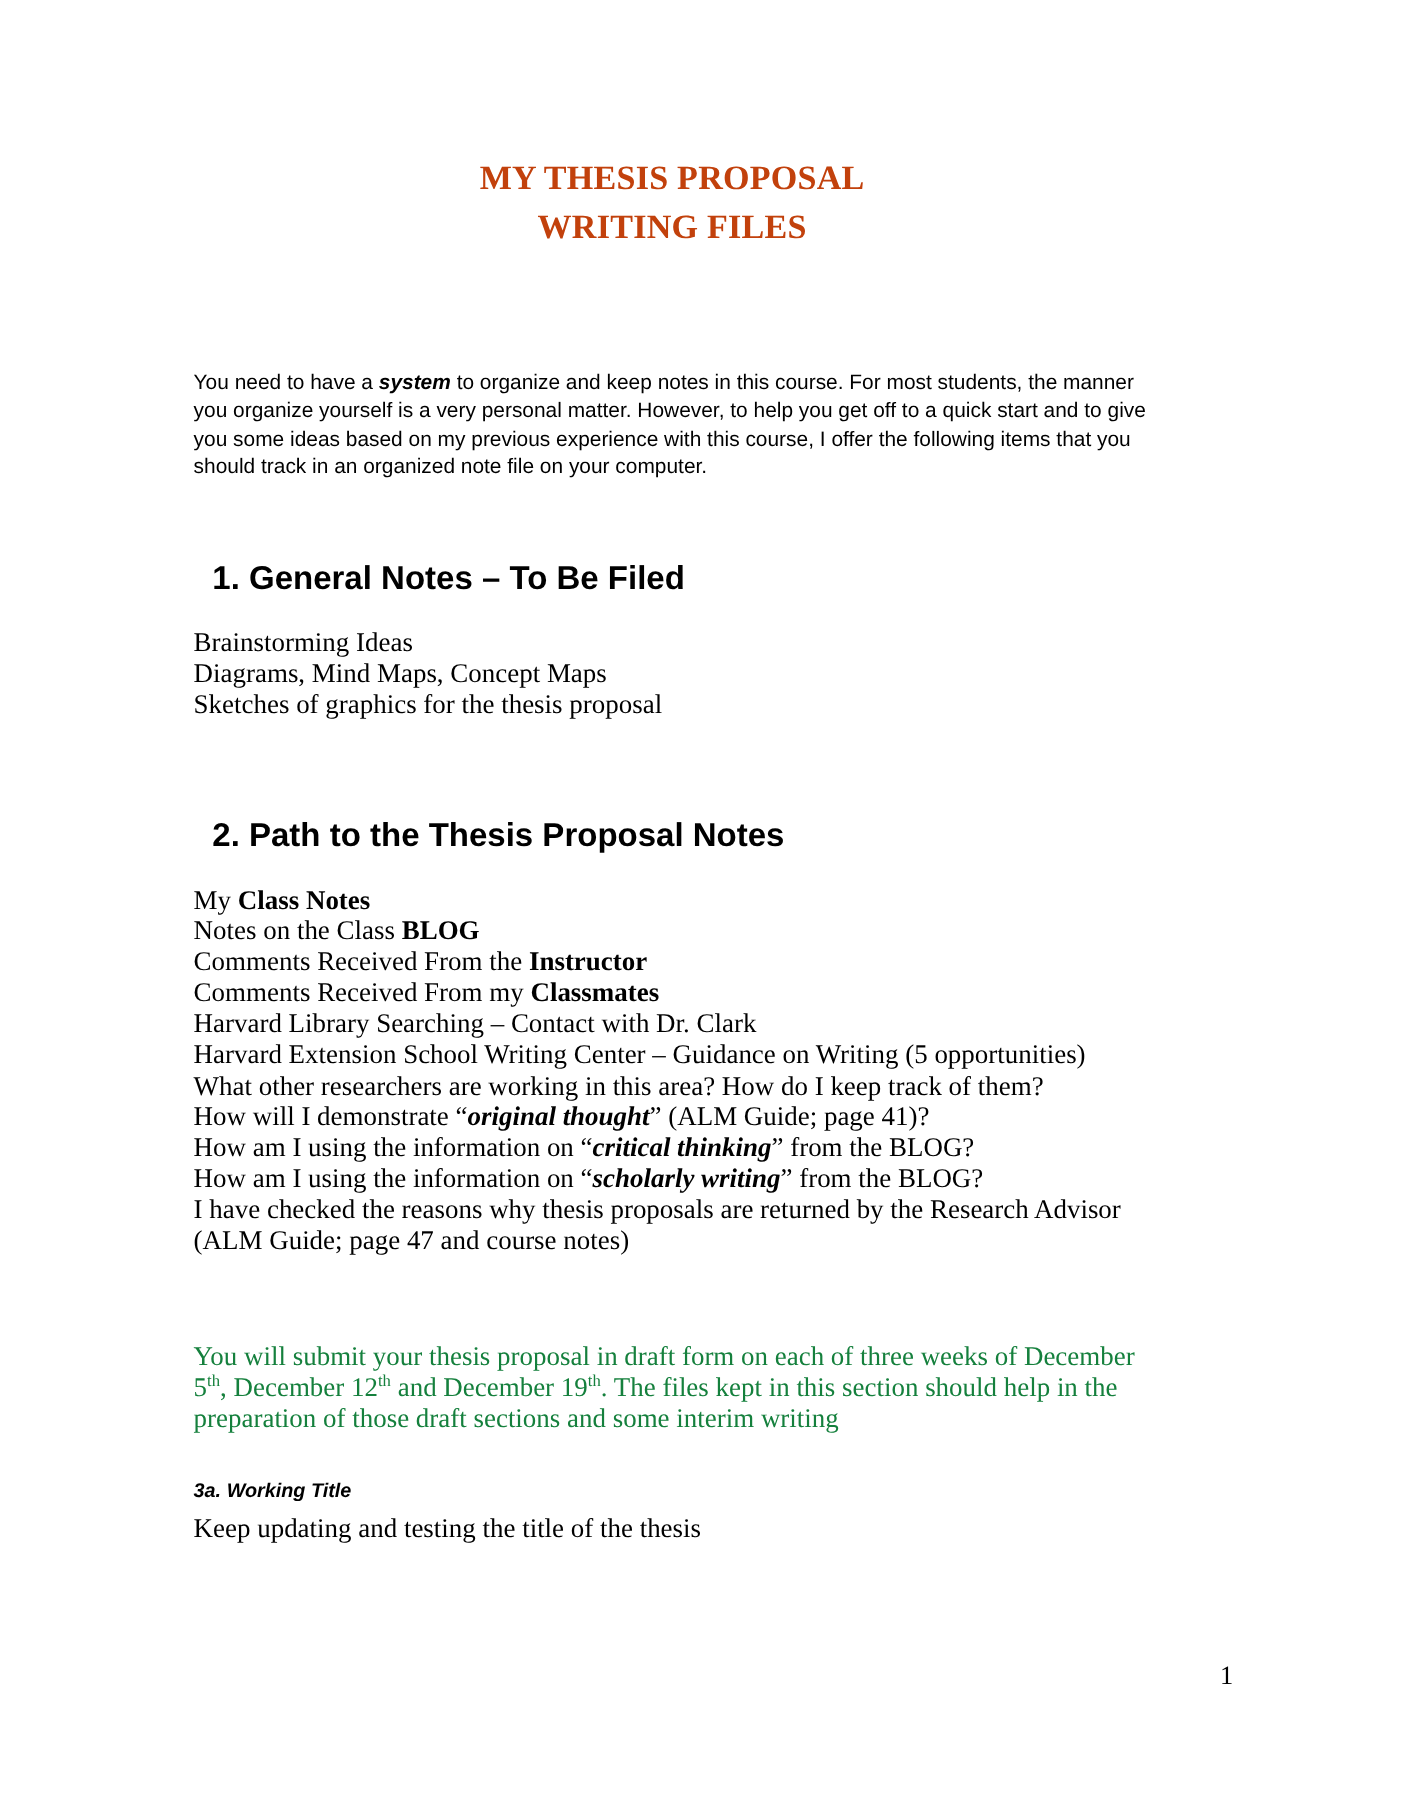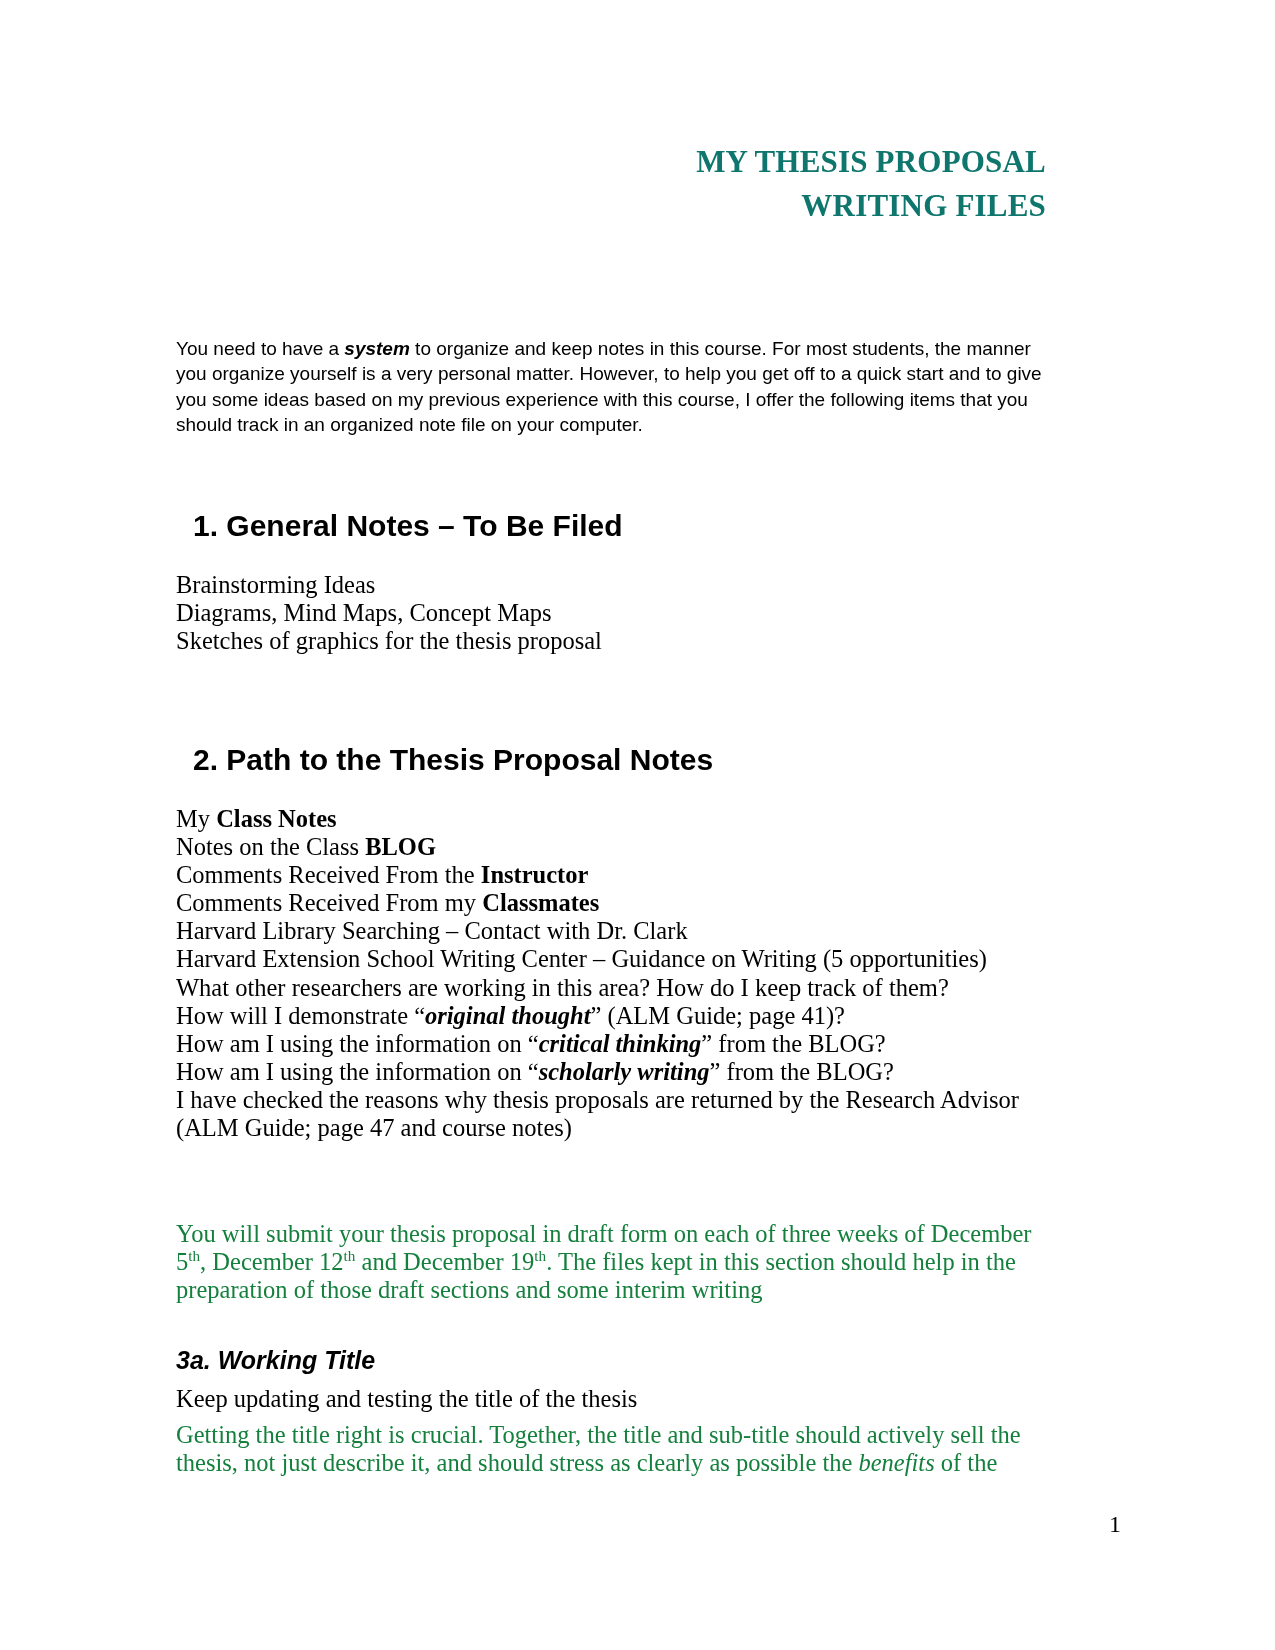--- a/index.html
+++ b/index.html
@@ -20,22 +20,22 @@
     position: absolute;
     left: 176px;
     top: 140px;
     width: 870px;
   }
   .doc-title {
     font-family: "Liberation Serif", "DejaVu Serif", serif;
     font-weight: bold;
     font-size: 31px;
     line-height: 1.42;
-    text-align: right;
-    color: #0f766e;
+    text-align: center;
+    color: #c2410c;
     letter-spacing: 0.2px;
     margin: 0;
   }
   .title-line { display: block; }
   .intro {
     font-family: Liberation Sans, sans-serif;
     font-size: 19px;
     line-height: 1.33;
     color: #000000;
     margin: 0;
@@ -48,21 +48,21 @@
     font-size: 30px;
     line-height: 1.2;
     color: #000000;
     margin: 17px;
     padding: 0;
   }
   h3.sub-heading {
     font-family: "Liberation Sans", "DejaVu Sans", sans-serif;
     font-weight: bold;
     font-style: italic;
-    font-size: 25px;
+    font-size: 18px;
     line-height: 1.2;
     color: #000000;
     margin: 0;
     padding: 0;
   }
   .section { }
   .sec-1 { padding-top: 54px; }
   .sec-2 { padding-top: 70px; }
   .sec-3 { padding-top: 70px; }
   .sec-3a { padding-top: 40px; }
@@ -158,20 +158,19 @@
 
     <div class="section sec-3">
       <p class="para"><span>You will submit your thesis proposal in draft form on each of three weeks of December 5</span><sup class="ord">th</sup><span>, December 12</span><sup class="ord">th</sup><span> and December 19</span><sup class="ord">th</sup><span>.  The files kept in this section should help in the preparation of those draft sections and some interim writing</span></p>
     </div>
 
     <div class="section sec-3a">
       <h3 class="sub-heading">3a. Working Title</h3>
       <div class="body-lines">
         <span class="line">Keep updating and testing the title of the thesis</span>
       </div>
-      <p class="para"><span>Getting the title right is crucial.  Together, the title and sub-title should actively sell the thesis, not just describe it, and should stress as clearly as possible the </span><i class="em">benefits</i><span> of the</span></p>
     </div>
 
   </div>
 
   <div class="page-number">1</div>
 
 </div>
 
 </body></html>

